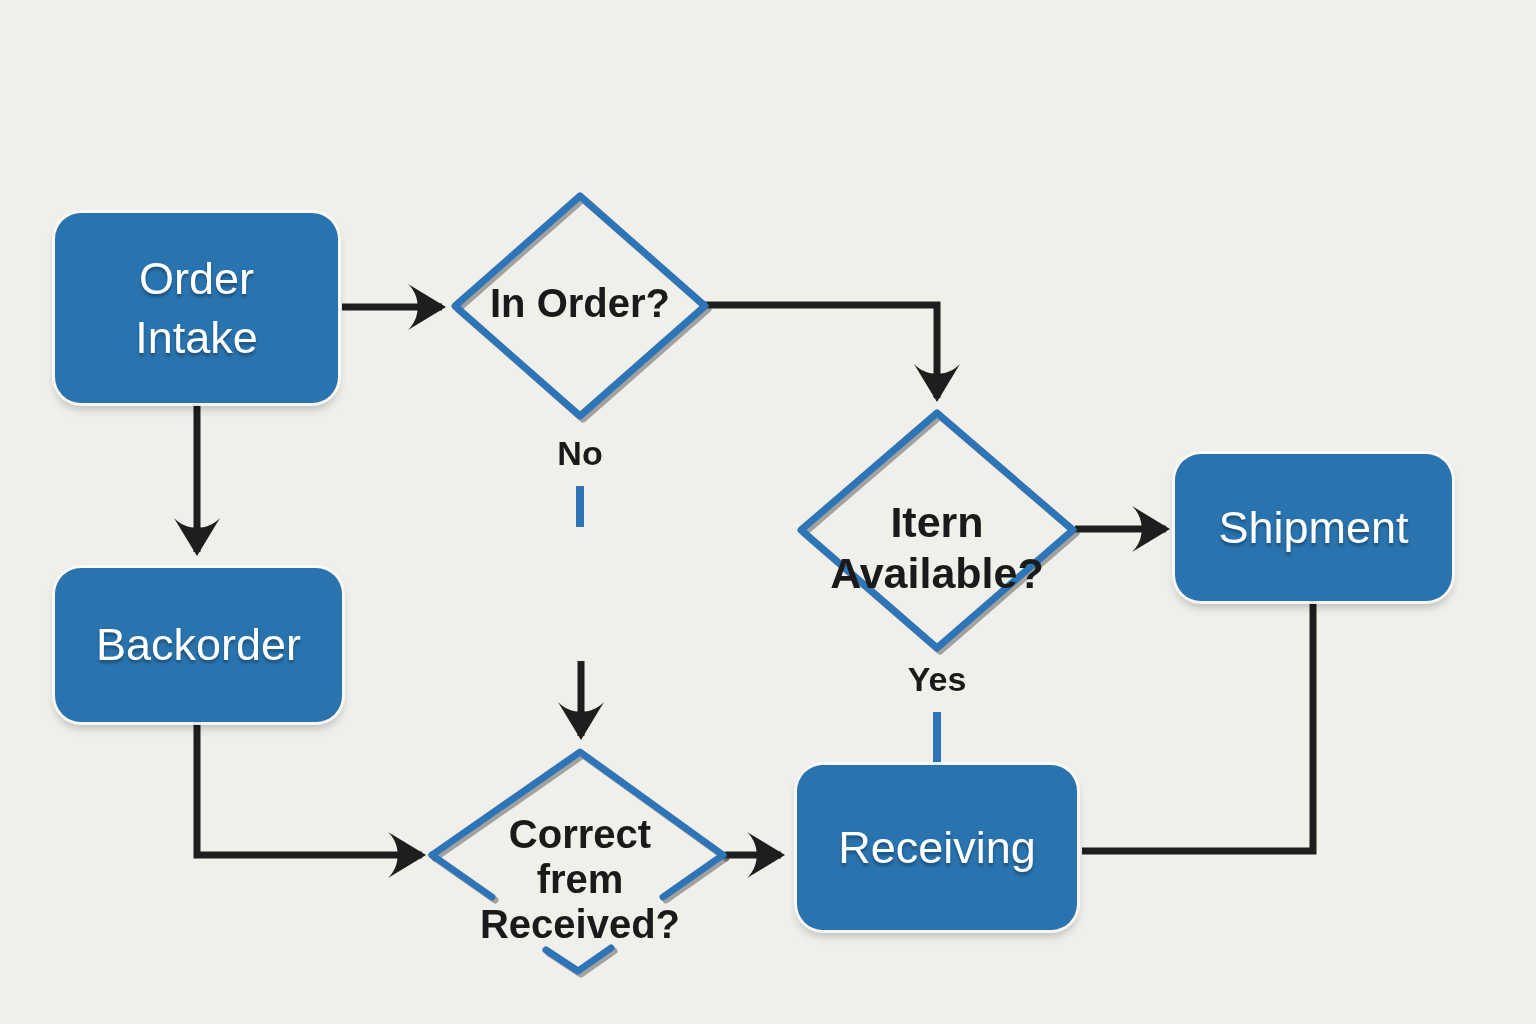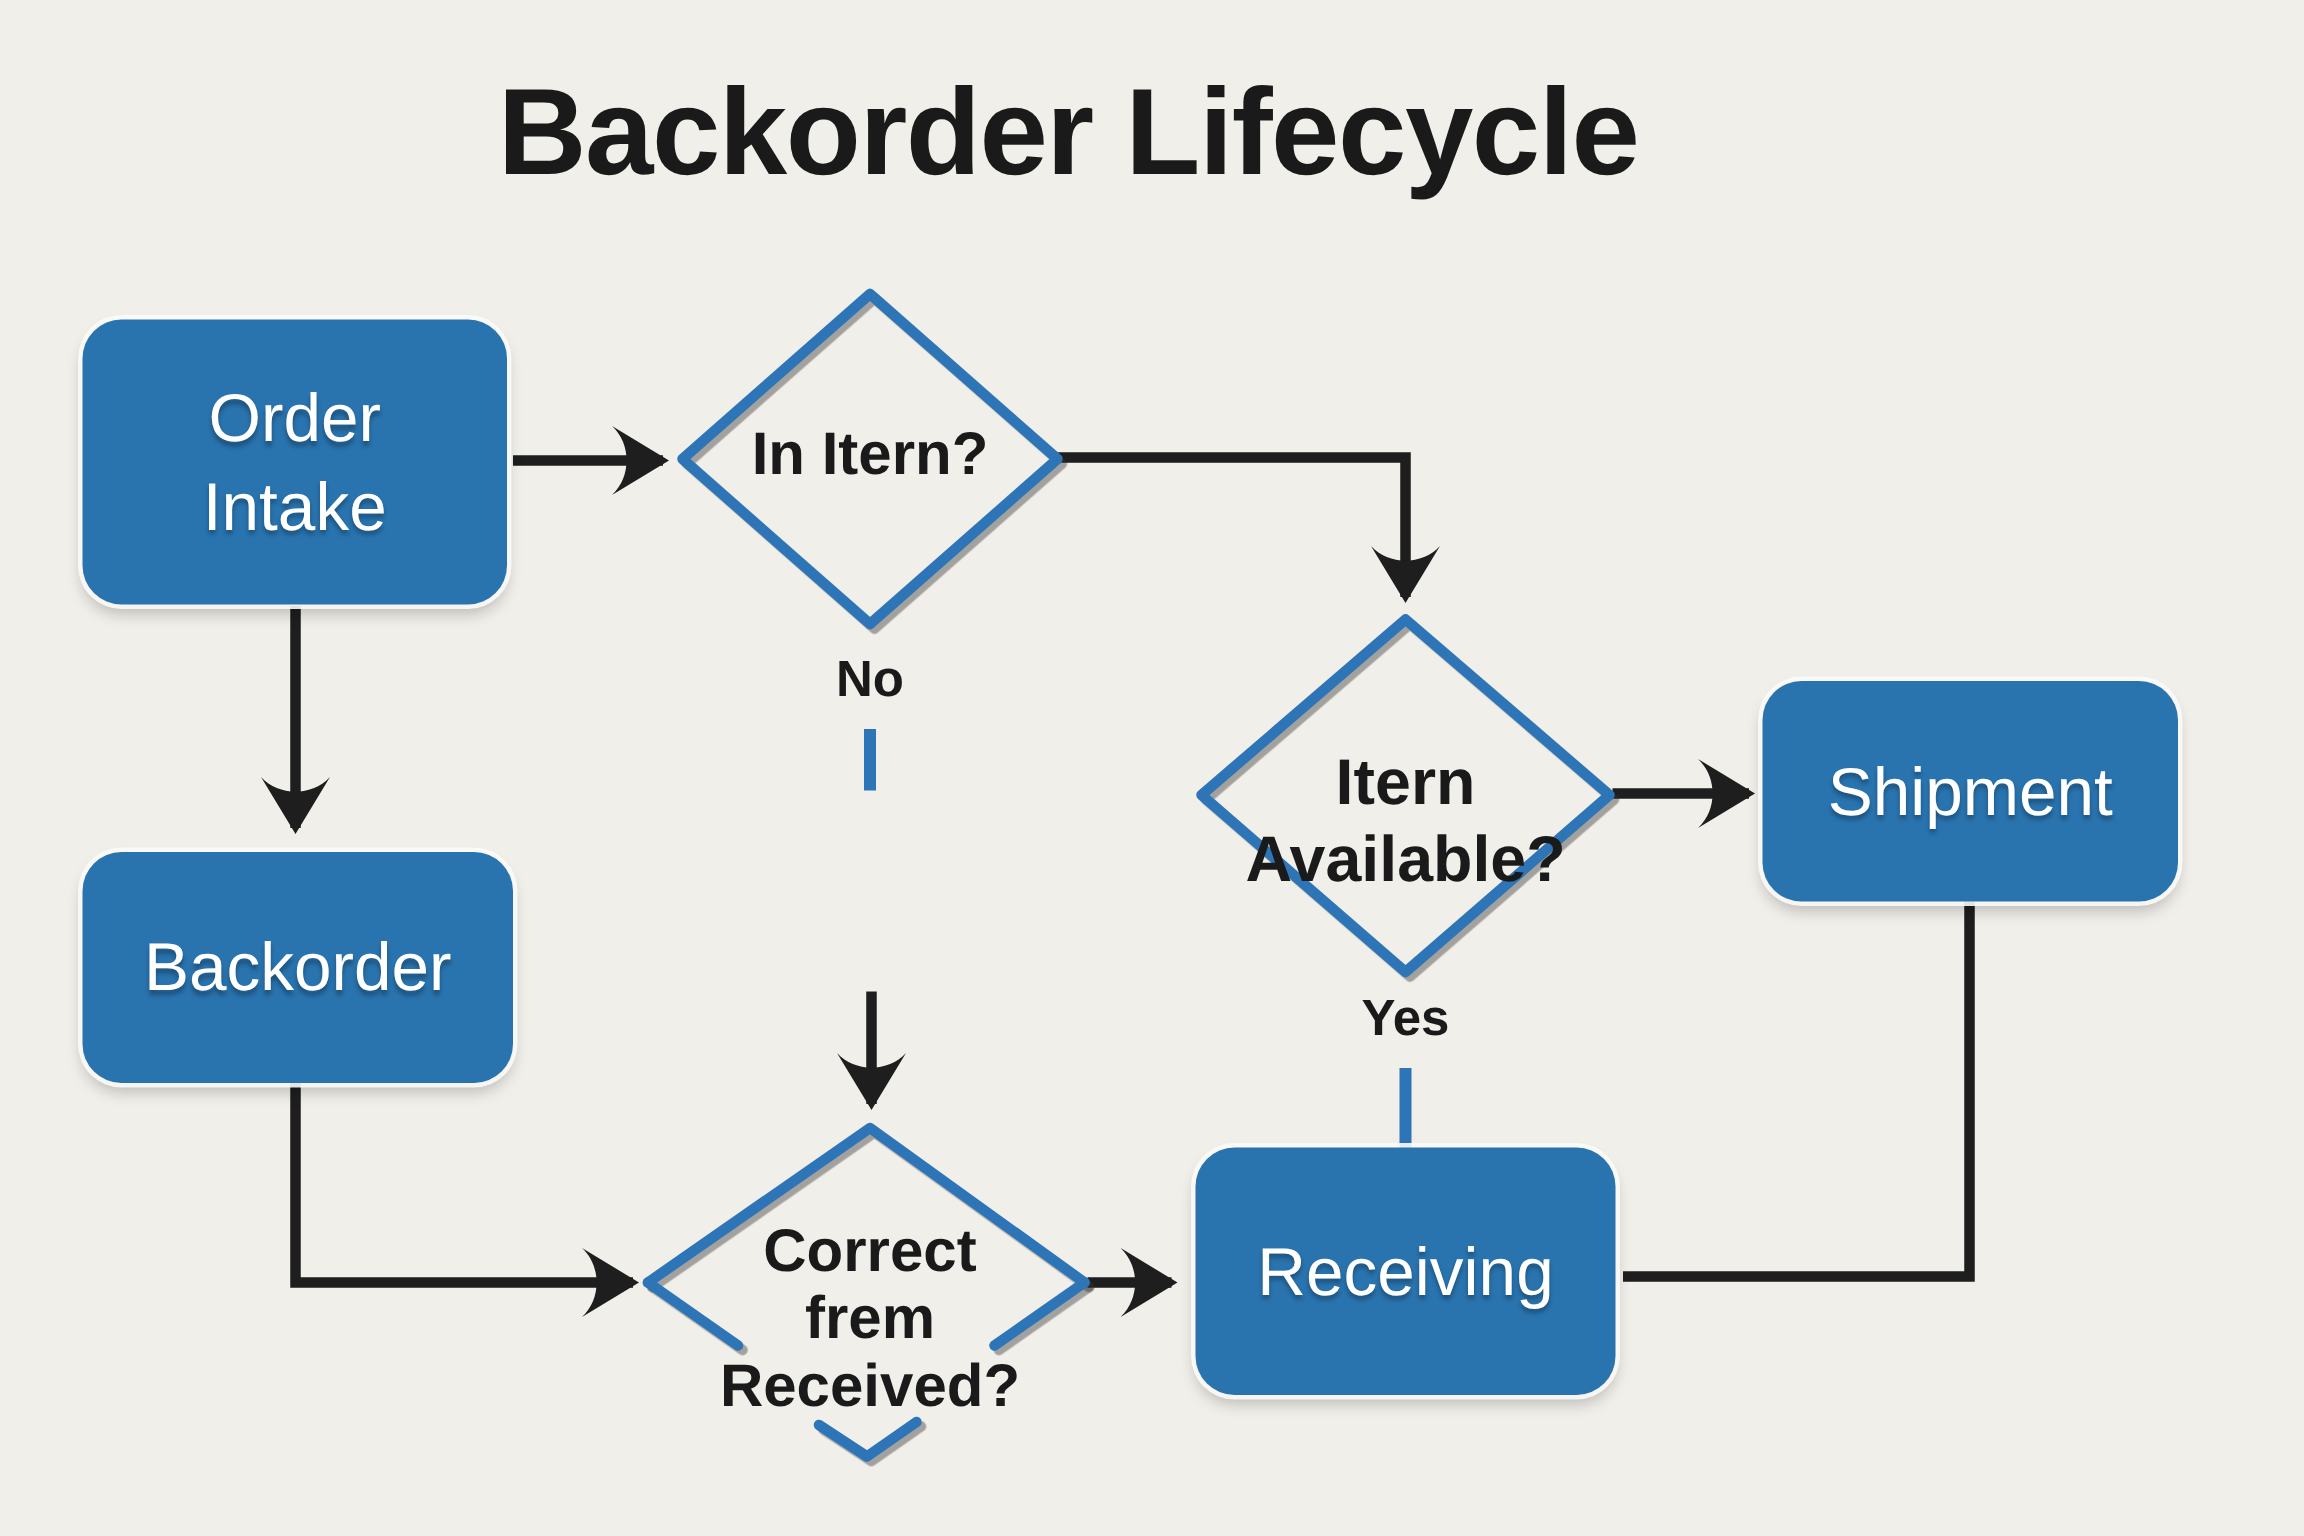--- a/index.html
+++ b/index.html
@@ -77,35 +77,34 @@
     <polygon class="diamond" points="580,196 705,306 580,416 455,306"></polygon>
     <polygon class="diamond" points="937,413 1073,530 937,648 801,530"></polygon>
     <g>
       <polyline class="diamond" points="432,855 580,752 723,855"></polyline>
       <line class="diamond" x1="432" y1="855" x2="492" y2="897"></line>
       <line class="diamond" x1="723" y1="855" x2="663" y2="897"></line>
       <polyline class="diamond" points="546,950 578,971 611,948"></polyline>
     </g>
   </svg>
 
-  <div class="title">Backorder Lifecycle</div>
 
   <div class="node node-order-intake">
     <div class="label">Order Intake</div>
   </div>
   <div class="node node-backorder">
     <div class="label">Backorder</div>
   </div>
   <div class="node node-shipment">
     <div class="label">Shipment</div>
   </div>
   <div class="node node-receiving">
     <div class="label">Receiving</div>
   </div>
 
-  <div class="dlabel lbl-in-stock">In Itern?</div>
+  <div class="dlabel lbl-in-stock">In Order?</div>
   <div class="dlabel lbl-item-available">Itern Available?</div>
   <div class="dlabel lbl-correct">Correct frem Received?</div>
 
   <div class="elabel lbl-no">No</div>
   <div class="elabel lbl-yes">Yes</div>
 
 </div>
 
 </body></html>

